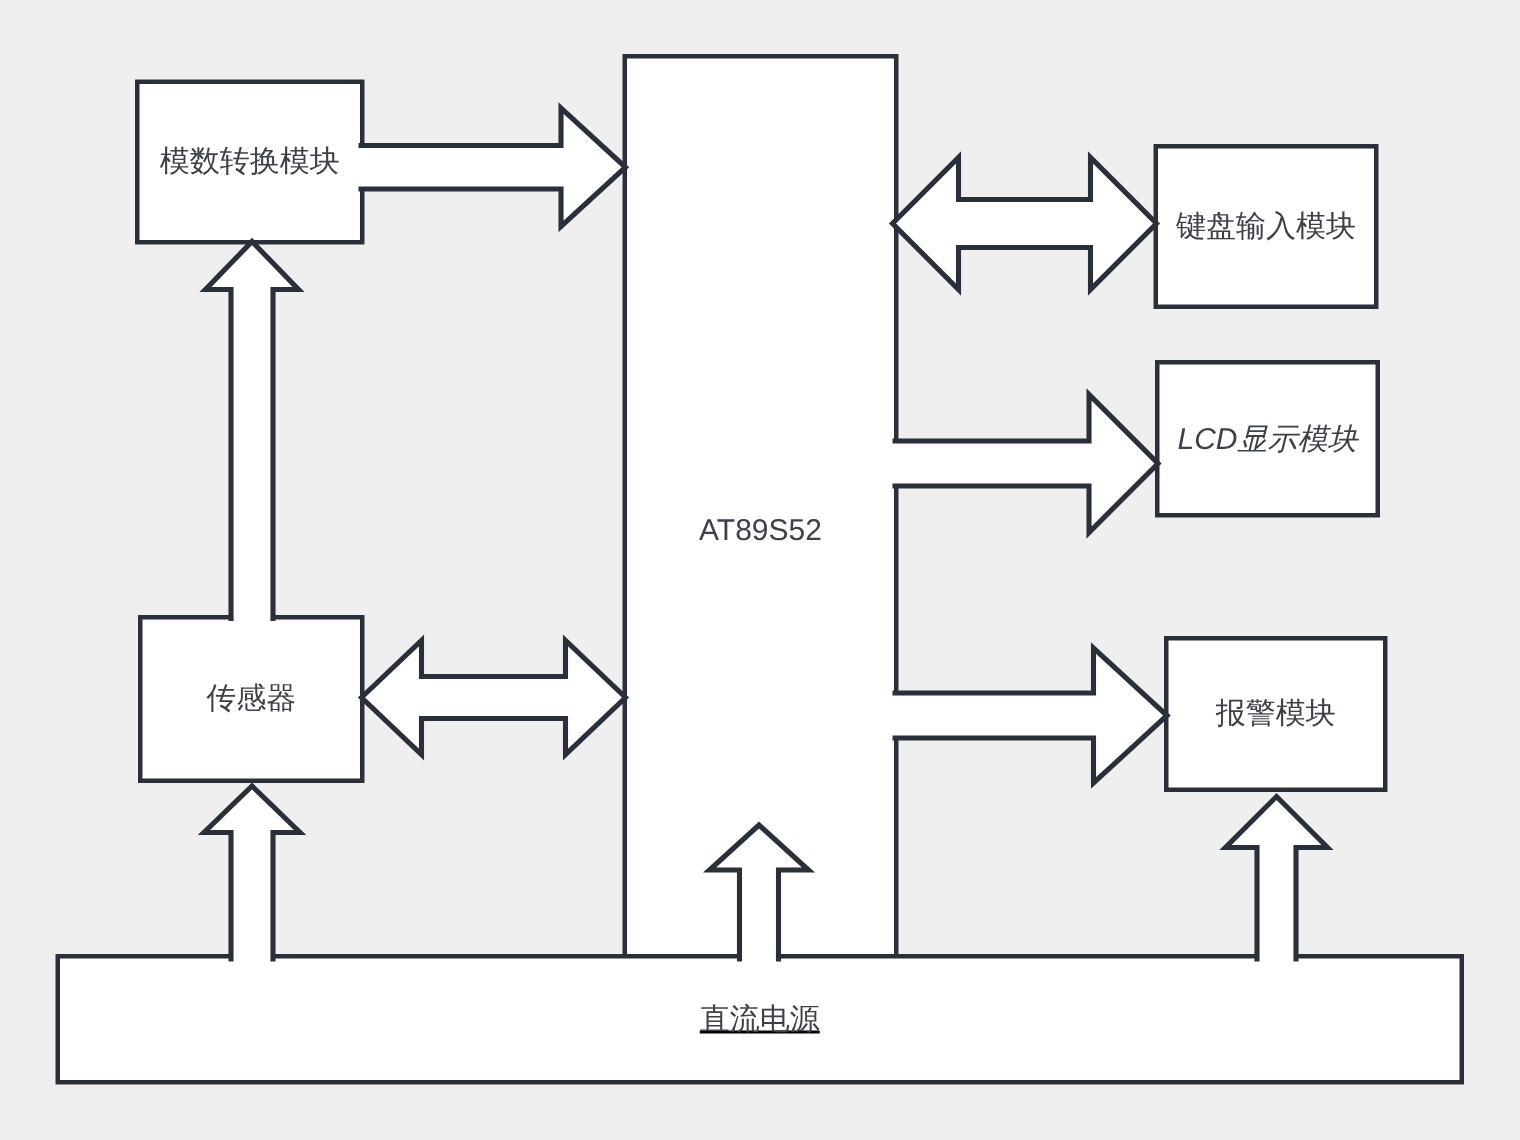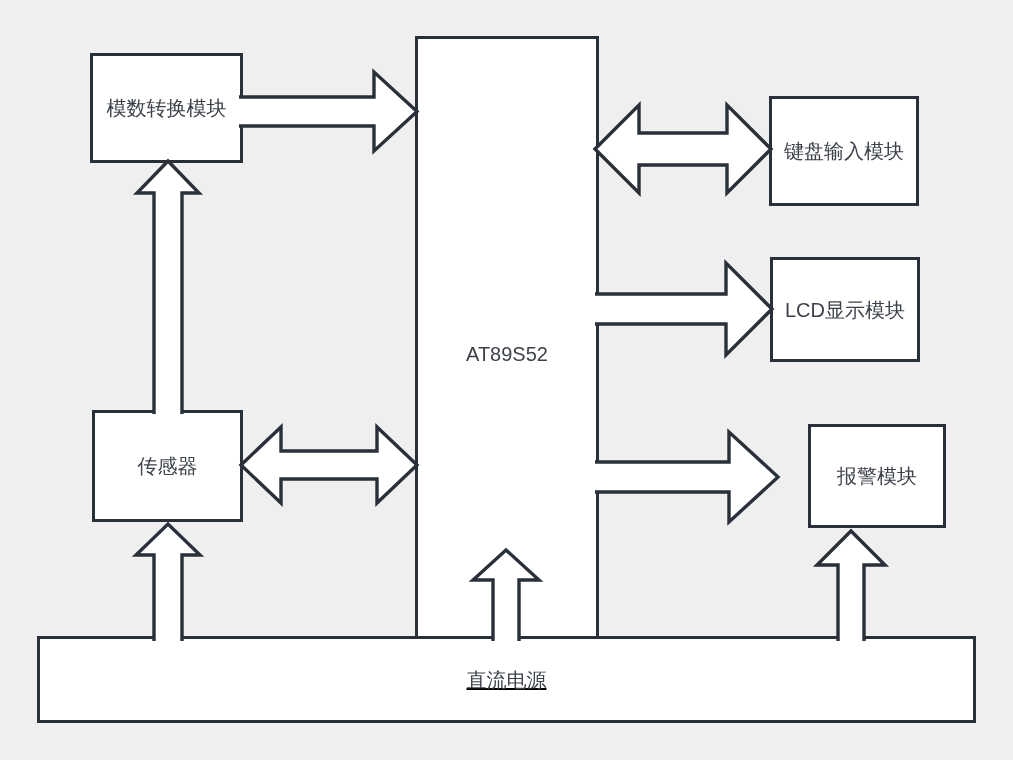--- a/index.html
+++ b/index.html
@@ -27,23 +27,23 @@
   .node-label{
     color:var(--text);
     font-size:20px;
     line-height:1.2;
     white-space:nowrap;
     text-align:center;
   }
   #node-adc      {left:90px;  top:53px;  width:153px; height:110px;}
   #node-mcu      {left:415px; top:36px;  width:184px; height:636px;}
   #node-keyboard {left:769px; top:96px;  width:150px; height:110px;}
-  #node-lcd      {left:770px; top:257px; width:150px; height:105px;}
+  #node-lcd      {left:770px; top:240px; width:150px; height:105px;font-style:italic;}
   #node-sensor   {left:92px;  top:410px; width:151px; height:112px;}
-  #node-alarm    {left:808px; top:424px; width:138px; height:104px;}
+  #node-alarm    {left:776px; top:424px; width:149px; height:104px;}
   #node-power    {left:37px;  top:636px; width:939px; height:87px;text-decoration:underline;}
   .wires{
     position:absolute;left:0;top:0;width:1013px;height:760px;
     z-index:2;pointer-events:none;
   }
   .arrow{
     fill:var(--shape-fill);
     stroke:var(--stroke);
     stroke-width:3.4;
     stroke-linejoin:miter;

